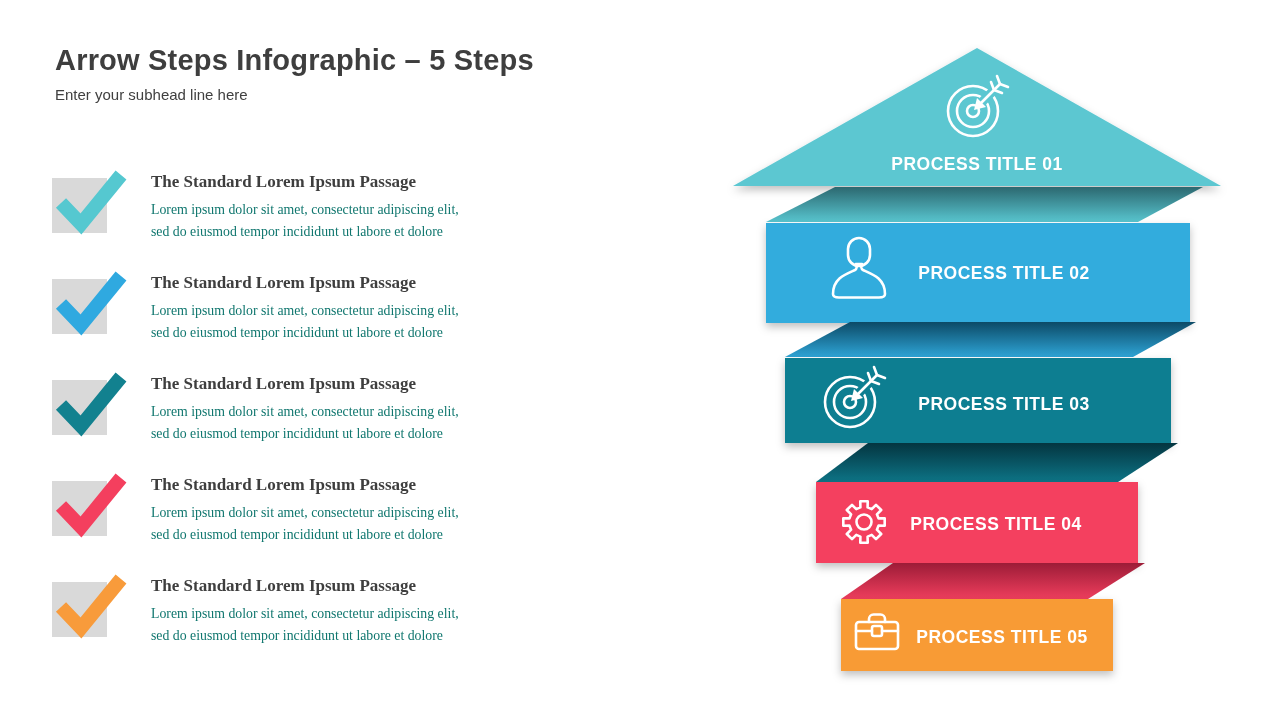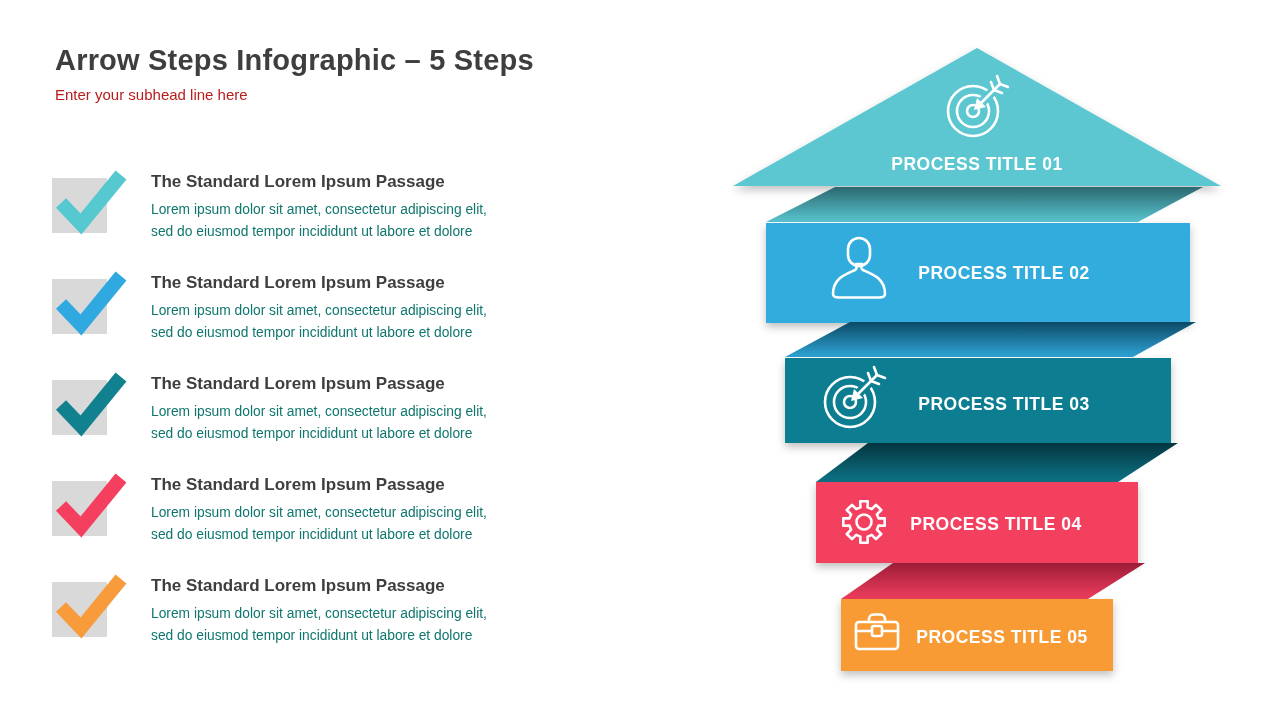--- a/index.html
+++ b/index.html
@@ -2,22 +2,22 @@
 <html><head>
 <meta charset="utf-8">
 <style>
   html,body{margin:0;padding:0;background:#e8e8e8;}
   .slide{
     position:relative;width:1280px;height:720px;background:#ffffff;
     font-family:"Liberation Sans", sans-serif;overflow:hidden;margin:0 auto;
   }
   .hdr{position:absolute;left:55px;top:44px;}
   .hdr h1{margin:0;font-size:29px;font-weight:700;color:#3e3e3e;letter-spacing:.2px;}
-  .hdr p{margin:9px 0 0 0;font-size:15px;color:#b91c1c;}
-  .items{position:absolute;left:52px;top:0;width:480px;height:720px;}
+  .hdr p{margin:9px 0 0 0;font-size:15px;color:#404040;}
+  .items{position:absolute;left:52px;top:0;width:480px;height:720px;font-family:Liberation Serif, serif;}
   .item{position:absolute;left:0;display:flex;align-items:flex-start;}
   .check{width:74px;height:64px;overflow:visible;display:block;flex:0 0 74px;}
   .itext{margin-left:25px;padding-top:3px;}
   .itext h3{margin:0 0 7px 0;font-size:17px;font-weight:700;color:#3e3e3e;}
   .itext p{margin:0;font-size:13.8px;line-height:22.2px;color:#0f766e;}
   .graphic{position:absolute;left:0;top:0;width:1280px;height:720px;display:block;}
   .wl{fill:none;stroke:#ffffff;stroke-width:2.6;stroke-linecap:round;stroke-linejoin:round;}
   .steplabel{font-family:"Liberation Sans",sans-serif;font-size:17.5px;font-weight:700;
     fill:#ffffff;letter-spacing:.5px;text-anchor:middle;}
 </style>

